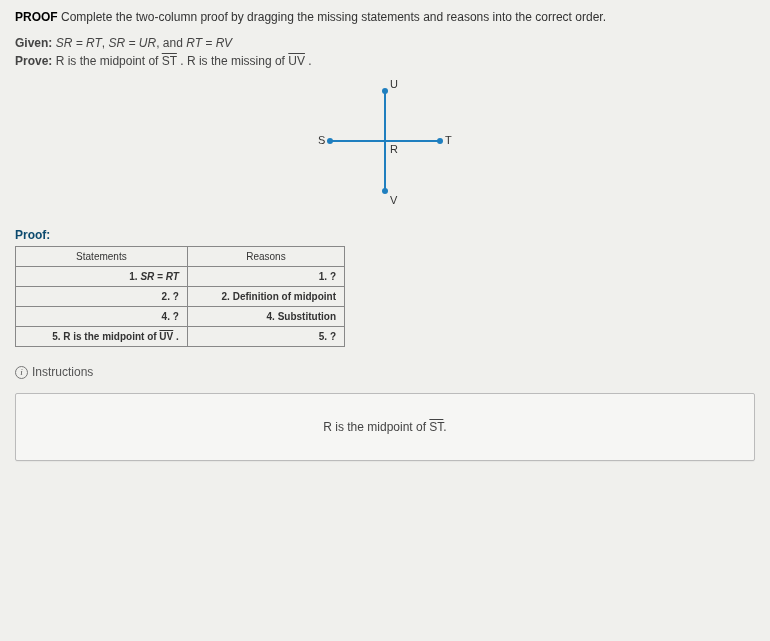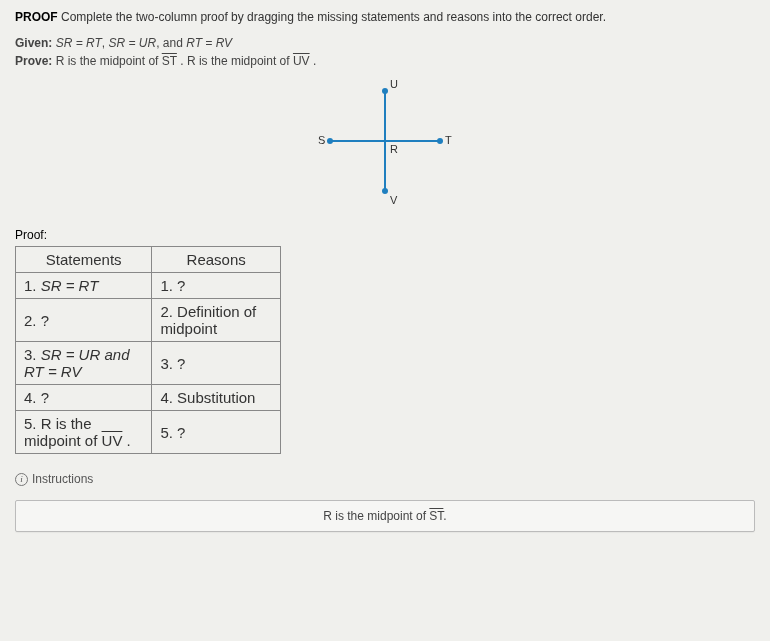--- a/index.html
+++ b/index.html
@@ -15,33 +15,33 @@
   .title-line { margin-bottom: 12px; }
   .title-line b { font-weight: bold; color: #000000; }
   .given-prove { margin-bottom: 4px; font-size: 12px; color: #444;}
   .given-prove b { font-weight: bold; }
   .overline { text-decoration: overline; }
   .diagram-wrap {
     display: flex;
     justify-content: center;
     margin: 8px 0 10px 0;
   }
-  .proof-label { font-weight: normal; color:#000000; margin-top: 22px; margin-bottom: 4px;}
+  .proof-label { font-weight: bold; color:#0c4a6e; margin-top: 22px; margin-bottom: 4px;}
   table.proof {
     border-collapse: collapse;
-    width: 266px;
+    width: 330px;
     background: #f0f0ed;
-    font-size: 15px;
+    font-size: 10px;
     border-radius: 6px;
   }
   table.proof th, table.proof td {
     border: 1px solid #888;
     padding: 4px 8px;
-    text-align: left;
-    font-weight: normal;
+    text-align: right;
+    font-weight: bold;
   }
   table.proof th { text-align: center; font-weight: normal; color:#333;}
   .instructions-row {
     margin-top: 18px;
     font-size: 12px;
     color: #555;
     display: flex;
     align-items: center;
     gap: 4px;
   }
@@ -53,21 +53,21 @@
     align-items: center; justify-content: center;
     font-size: 9px;
     font-style: italic;
     font-family: Georgia, serif;
   }
   .drag-area { margin-top: 14px; }
   .drag-item {
     border: 1px solid #bbb;
     border-radius: 2px;
     background: #f6f6f4;
-    padding: 8px;
+    padding: 26px;
     margin-bottom: 10px;
     text-align: center;
     font-size: 12px;
     color: #444;
     box-shadow: 0 1px 1px rgba(0,0,0,0.04);
     cursor: move;
   }
   svg { display:block; }
 </style>
 </head>
@@ -81,21 +81,21 @@
 <div class="given-prove">
   <b>Given:</b>
   <i>SR = RT</i>,
   <i>SR = UR</i>,
   <span>and</span>
   <i>RT = RV</i>
 </div>
 
 <div class="given-prove">
   <b>Prove:</b>
-  <span>R is the midpoint of </span><span class="overline">ST</span><span> . R is the midpoint of </span><span class="overline">UV</span><span> .</span>
+  <span>R is the midpoint of </span><span class="overline">ST</span><span> . R is the missing of </span><span class="overline">UV</span><span> .</span>
 </div>
 
 <div class="diagram-wrap">
   <svg width="180" height="130">
     <line x1="90" y1="15" x2="90" y2="115" stroke="#1f7fbf" stroke-width="2"></line>
     <line x1="35" y1="65" x2="145" y2="65" stroke="#1f7fbf" stroke-width="2"></line>
     <circle cx="90" cy="15" r="3" fill="#1f7fbf"></circle>
     <circle cx="90" cy="115" r="3" fill="#1f7fbf"></circle>
     <circle cx="35" cy="65" r="3" fill="#1f7fbf"></circle>
     <circle cx="145" cy="65" r="3" fill="#1f7fbf"></circle>
@@ -117,24 +117,20 @@
   </tr>
   <tr>
     <td><span>1.</span> <i>SR = RT</i></td>
     <td>1. ?</td>
   </tr>
   <tr>
     <td><span>2.</span> <span>?</span></td>
     <td>2. Definition of midpoint</td>
   </tr>
   <tr>
-    <td><span>3.</span> <i>SR = UR and RT = RV</i></td>
-    <td>3. ?</td>
-  </tr>
-  <tr>
     <td><span>4.</span> <span>?</span></td>
     <td>4. Substitution</td>
   </tr>
   <tr>
     <td><span>5.</span> <span>R is the midpoint of </span><span class="overline">UV</span><span> .</span></td>
     <td>5. ?</td>
   </tr>
 </tbody>
   </table>
 

